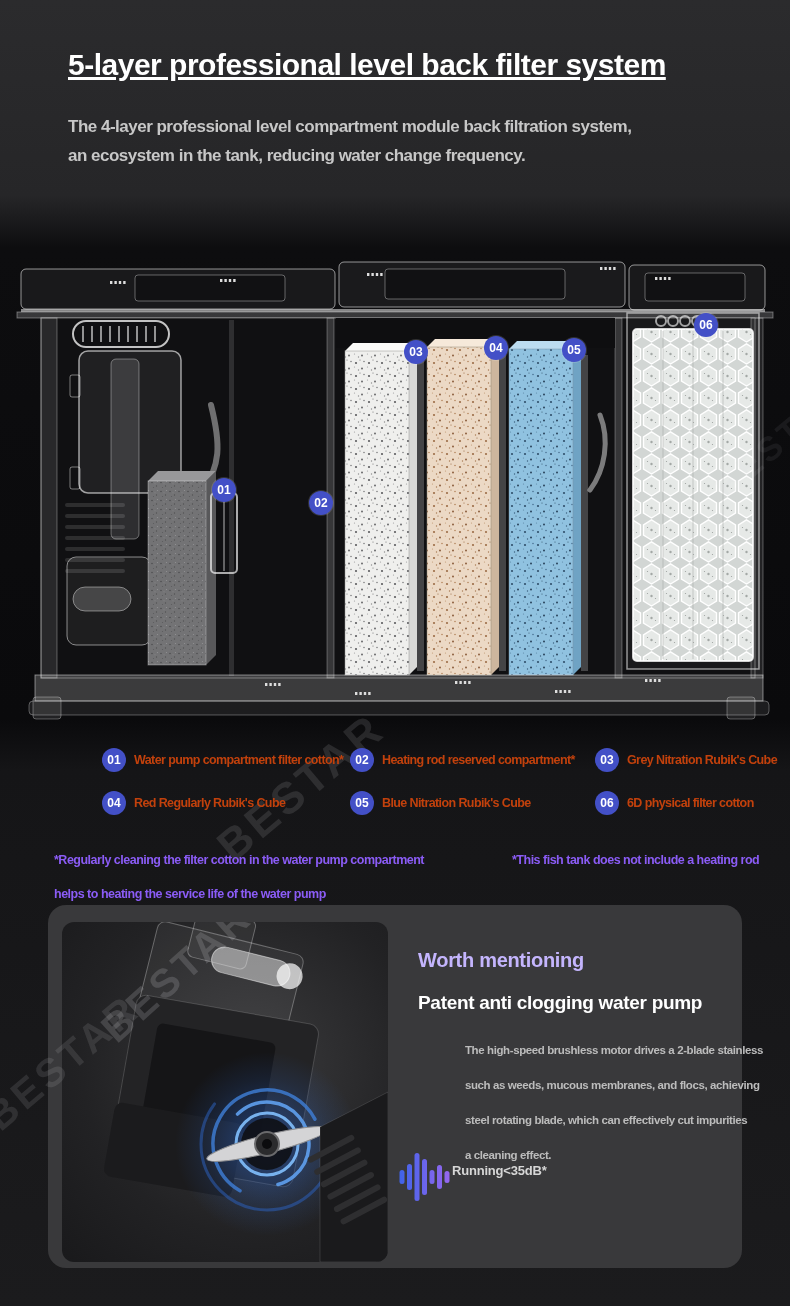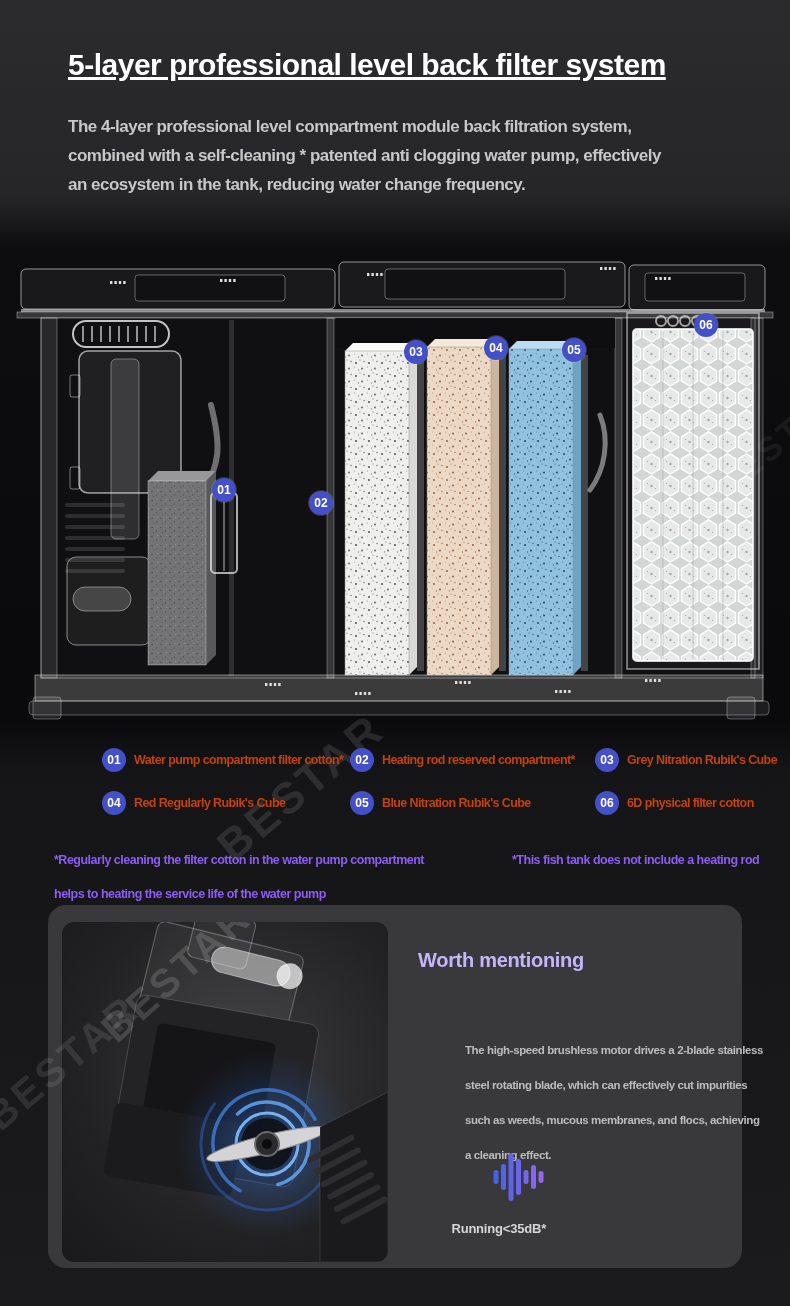--- a/index.html
+++ b/index.html
@@ -34,33 +34,32 @@
   .fn-right{left:512px;top:843px;}
   .footnote div{white-space:nowrap;}
   
   .card{left:48px;top:905px;width:694px;height:363px;background:#39393b;border-radius:18px;}
   .pump-visual{position:absolute;left:14px;top:17px;width:326px;height:340px;border-radius:12px;overflow:hidden;
     background:radial-gradient(circle at 58% 42%,#3a3a3c 0%,#222224 62%,#19191b 100%);}
   .kicker{position:absolute;left:370px;top:44px;margin:0;font-size:20px;font-weight:bold;color:#c4b5fd;letter-spacing:-0.3px;white-space:nowrap;}
   .card-title{position:absolute;left:370px;top:87px;margin:0;font-size:19px;font-weight:bold;color:#ffffff;letter-spacing:-0.3px;white-space:nowrap;}
   .card-body{position:absolute;left:370px;top:128px;font-size:11.5px;font-weight:bold;color:#bcbcbc;letter-spacing:-0.4px;line-height:35px;}
   .card-body div{white-space:nowrap;margin-left:47px;}
-  .stat{position:absolute;top:243px;display:flex;flex-direction:column;align-items:flex-end;}
+  .stat{position:absolute;top:243px;display:flex;flex-direction:row;align-items:flex-start;}
   .stat-1{left:350px;width:148px;}
   .stat-2{left:506px;width:156px;}
   .stat-label{margin-top:15px;font-size:13px;font-weight:bold;color:#d6d6d6;letter-spacing:-0.2px;white-space:nowrap;}
   .icon-box{height:58px;display:flex;align-items:center;}
 </style>
 </head>
 <body>
 
 <h1 class="abs title">5-layer professional level back filter system</h1>
 <div class="abs desc">
   <div>The 4-layer professional level compartment module back filtration system,</div>
-  <div>combined with a self-cleaning * patented anti clogging water pump, effectively</div>
   <div>an ecosystem in the tank, reducing water change frequency.</div>
 </div>
 
 <div class="abs diagram">
   <svg viewBox="0 0 760 482" width="760" height="482" style="position:absolute;left:15px;top:23px;">
     <defs>
       <pattern id="patSponge" width="9" height="9" patternUnits="userSpaceOnUse">
         <rect width="9" height="9" fill="#737375"></rect>
         <circle cx="2" cy="2.5" r="0.8" fill="#4e4e50"></circle>
           <circle cx="6.5" cy="6" r="0.7" fill="#525254"></circle>
@@ -293,24 +292,25 @@
         <rect x="266" y="246" width="52" height="6" rx="3"></rect>
           <rect x="266" y="260" width="52" height="6" rx="3"></rect>
         <rect x="266" y="274" width="52" height="6" rx="3"></rect>
           <rect x="266" y="288" width="52" height="6" rx="3"></rect>
       </g>
     </svg>
     <div class="wm" style="left:22px;top:28px;font-size:40px;opacity:0.18;transform:rotate(-42deg);">BESTAR</div>
   </div>
 
   <h3 class="kicker">Worth mentioning</h3>
+  <h2 class="card-title">Patent anti clogging water pump</h2>
   <div class="card-body">
     <div>The high-speed brushless motor drives a 2-blade stainless</div>
+    <div>such as weeds, mucous membranes, and flocs, achieving</div>
     <div>steel rotating blade, which can effectively cut impurities</div>
-    <div>such as weeds, mucous membranes, and flocs, achieving</div>
     <div>a cleaning effect.</div>
   </div>
 
   <div class="stat stat-1">
     <span class="icon-box">
       <svg viewBox="0 0 54 58" width="54" height="58">
         <defs>
           <linearGradient id="gi1" x1="0" y1="0" x2="54" y2="0" gradientUnits="userSpaceOnUse">
             <stop offset="0" style="stop-color:var(--g1,#3d63e8)"></stop>
             <stop offset="1" style="stop-color:var(--g2,#9a67f0)"></stop>

